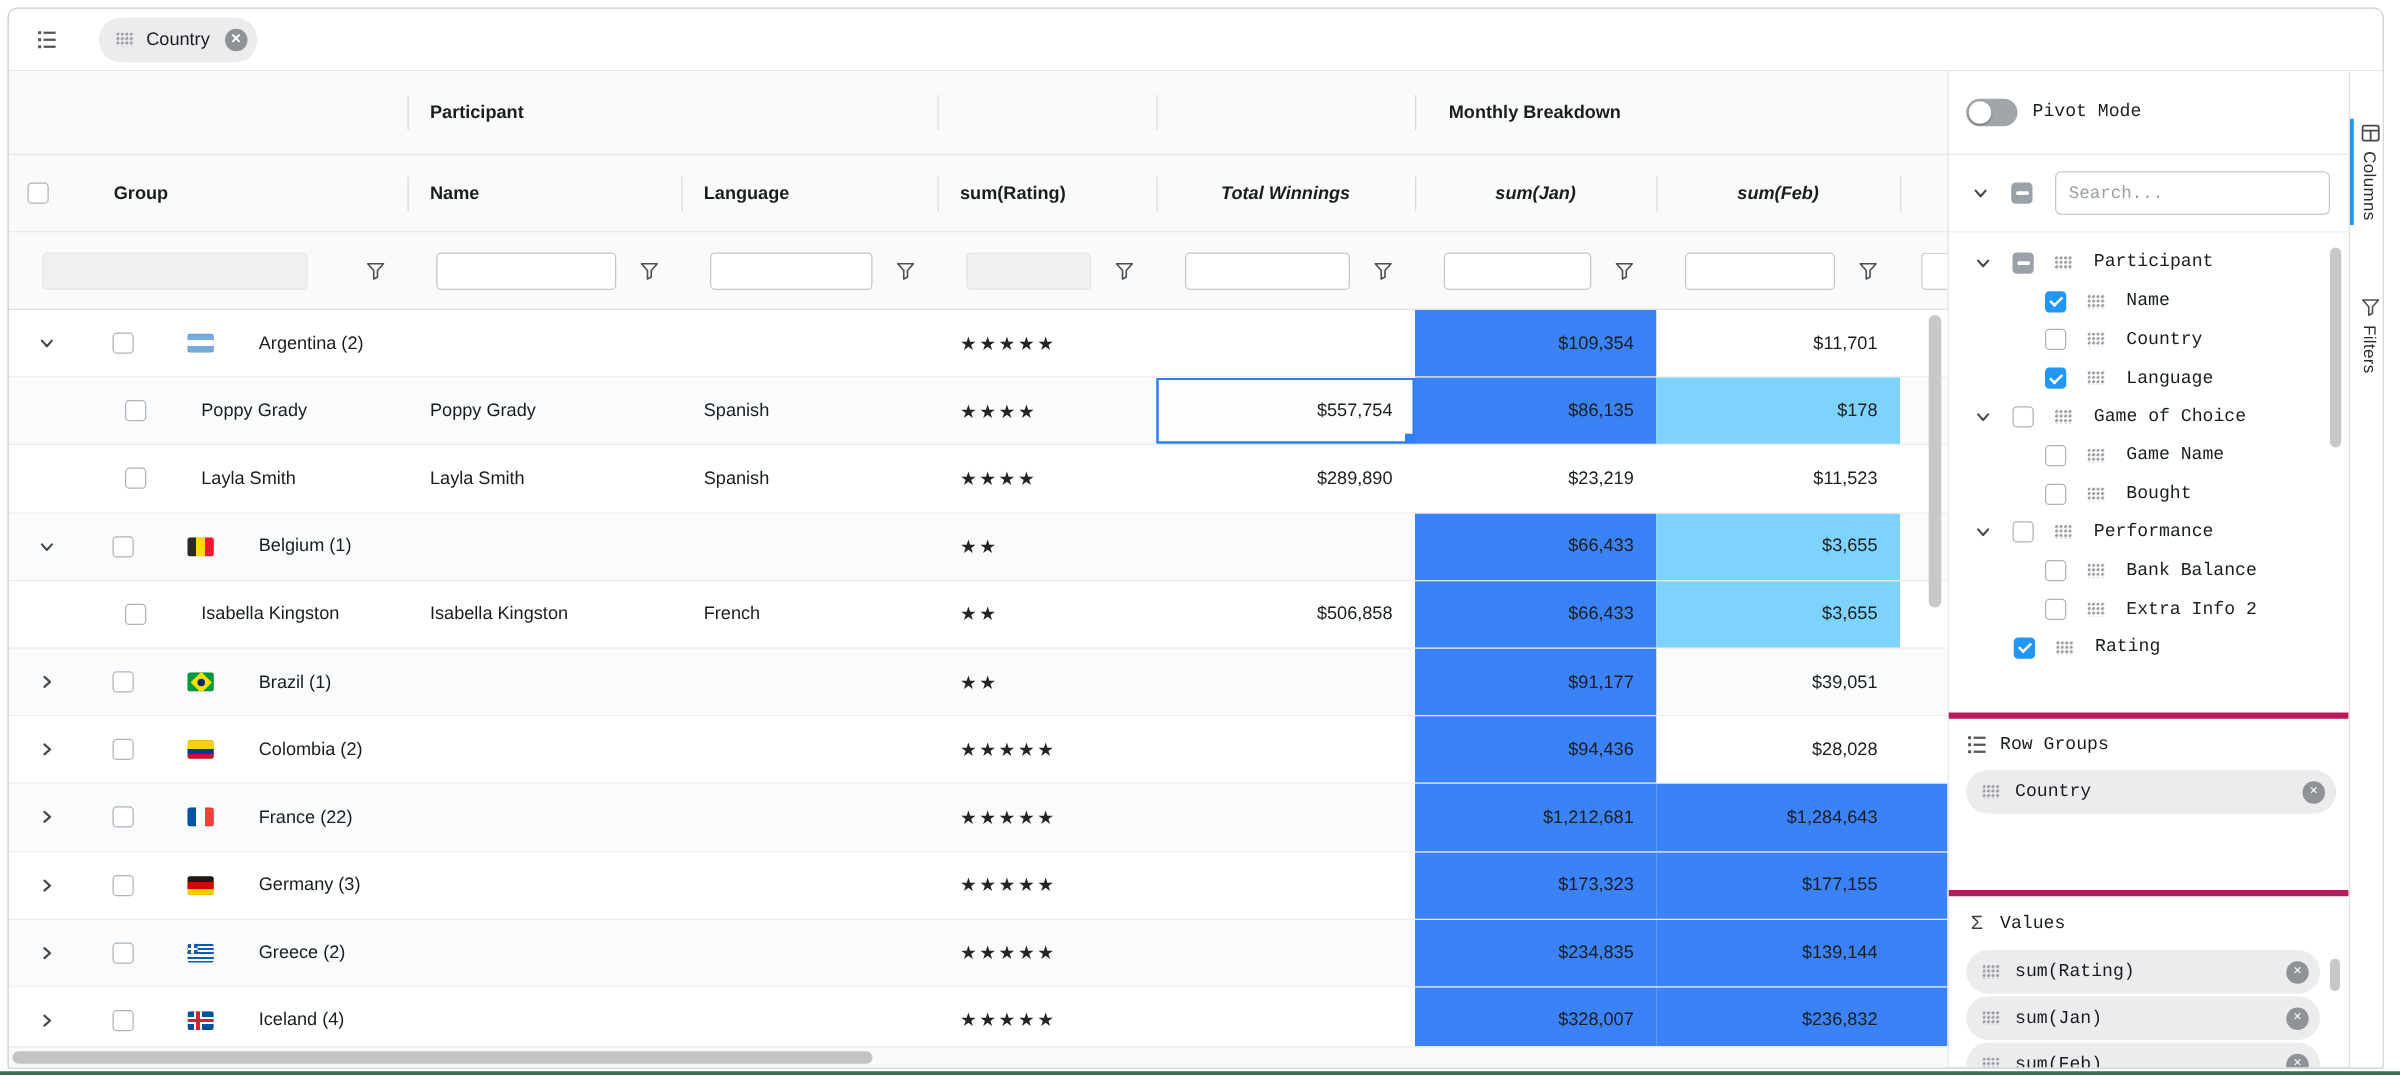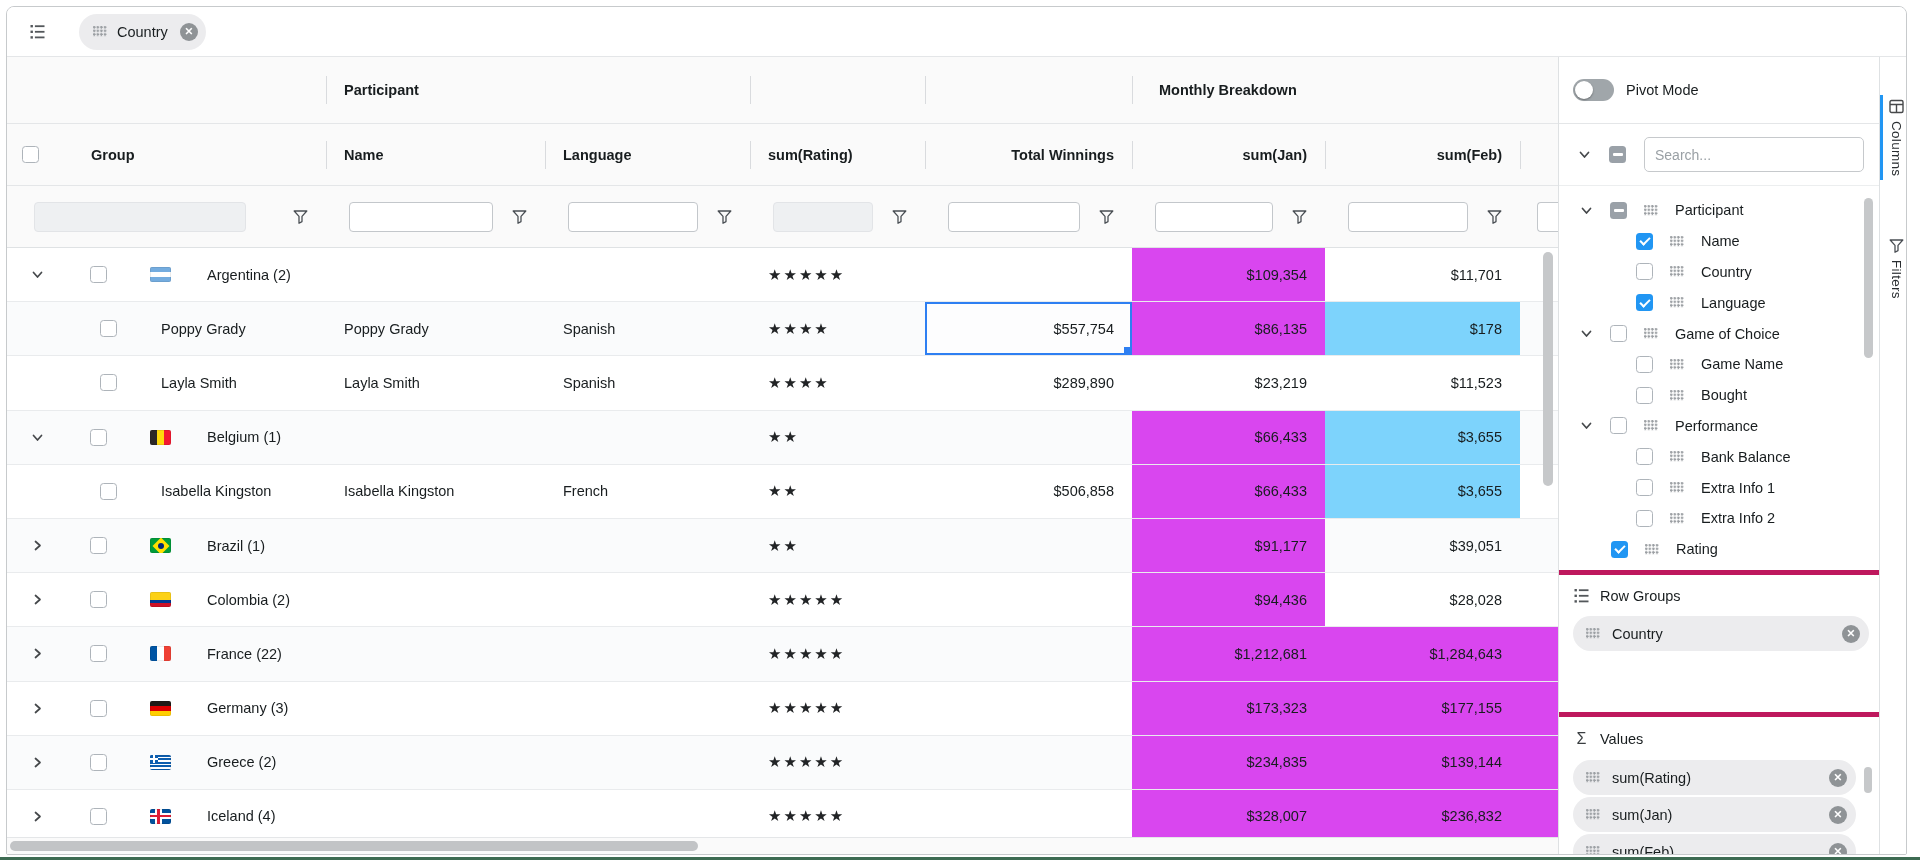--- a/index.html
+++ b/index.html
@@ -19,38 +19,38 @@
   .chip-label{margin:0 12px 0 10px;font-size:14.5px;}
   .grip{width:14px;height:11px;flex:none;
     background-image:radial-gradient(circle at 1.3px 1.3px,#9b9fa3 1.15px,transparent 1.35px);
     background-size:3.6px 3.6px;}
   .xcircle{width:18px;height:18px;border-radius:50%;background:#8f9396;color:#fff;flex:none;
     display:flex;align-items:center;justify-content:center;font-size:10.5px;font-weight:700;line-height:1;}
 
   
   .main{flex:1;display:flex;min-height:0;}
   .grid{width:1551px;flex:none;display:flex;flex-direction:column;min-height:0;}
-  .sidebar{width:320px;flex:none;border-left:1px solid #dee1e3;display:flex;flex-direction:column;min-height:0;}
+  .sidebar{width:320px;flex:none;border-left:1px solid #dee1e3;display:flex;flex-direction:column;min-height:0;font-family:Liberation Mono, monospace;}
   .tabstrip{width:32px;flex:none;border-left:1px solid #dee1e3;position:relative;background:#fff;}
 
   
   .w-group{width:319px;gap:28px;}.w-name{width:219px;}.w-lang{width:205px;}.w-rating{width:175px;}
   .w-total{width:207px;}.w-jan{width:193px;}.w-feb{width:195px;}.w-sliver{width:38px;}
   .w-part{width:424px;}.w-monthly{width:426px;}
 
   
   .ghr{height:66px;flex:none;display:flex;background:#fafafa;border-bottom:1px solid #e4e6e8;}
   .ghc{position:relative;display:flex;align-items:center;box-sizing:border-box;flex:none;}
   .ghlabel{font-weight:700;font-size:14.5px;padding-left:18px;}
   .w-monthly .ghlabel{padding-left:27px;text-align:right;}
   .sep::before{content:"";position:absolute;left:0;top:50%;transform:translateY(-50%);
     width:1px;height:28px;background:#d9dbde;}
   .chr{height:61px;flex:none;display:flex;background:#fafafa;border-bottom:1px solid #e4e6e8;}
   .hc{position:relative;display:flex;align-items:center;box-sizing:border-box;flex:none;padding:0 18px;}
-  .hc.right{justify-content:flex-end;}
+  .hc.right{justify-content:center;font-style:italic;}
   .hlabel{font-weight:700;font-size:14.5px;white-space:nowrap;}
   .hc.w-group{padding-left:15px;}
   .hc.w-group .hlabel{margin-left:24px;}
 
   
   .fr{height:61px;flex:none;display:flex;background:#fafafa;border-bottom:1px solid #dfe2e4;}
   .fc{position:relative;display:flex;align-items:center;box-sizing:border-box;flex:none;padding-left:23px;}
   .fc.w-group{padding-left:27px;}
   .finput{flex:1;min-width:0;height:30px;box-sizing:border-box;border:1px solid #c3c7cb;border-radius:4px;
     background:#fff;outline:none;padding:0 8px;font-size:14px;font-family:inherit;}
@@ -59,21 +59,21 @@
   .sliver-input{position:absolute;left:17px;top:50%;transform:translateY(-50%);width:21px;height:30px;
     box-sizing:border-box;border:1px solid #c3c7cb;border-right:none;border-radius:4px 0 0 4px;background:#fff;}
 
   
   .rows{flex:1;min-height:0;position:relative;overflow:hidden;background:#fff;}
   .row{height:54.2px;box-sizing:border-box;display:flex;border-bottom:1px solid #e9ebed;background:#fff;}
   .row.odd{background:#fafbfc;}
   .cell{box-sizing:border-box;display:flex;align-items:center;flex:none;font-size:14.5px;position:relative;}
   .cell.num{justify-content:flex-end;padding-right:18px;}
   .cell.pl{padding-left:18px;}
-  .bg-green{background:#d946ef;}
+  .bg-green{background:#3b82f6;}
   .bg-pink{background:#7dd3fc;}
   .cell-selected{box-shadow:inset 0 0 0 2px #2e7ff2;background:#fdfdfe;}
   .fill-handle{position:absolute;right:1px;bottom:1px;width:7px;height:7px;background:#2e7ff2;}
   .stars{font-size:15px;letter-spacing:2px;color:#222426;white-space:nowrap;}
   .chev{display:inline-flex;flex:none;}
   .chev.right svg{transform:rotate(-90deg);}
   .glabel{white-space:nowrap;}
   .c-group .chev{margin-left:23px;}
   .c-group .cb.grp{margin-left:17px;}
   .c-group .flag{margin-left:15px;}
@@ -578,25 +578,20 @@
               <span class="tlabel">Performance</span>
             </div>
             <div class="titem lvl1">
               <span class="cb cb-un"></span>
               <span class="grip"></span>
               <span class="tlabel">Bank Balance</span>
             </div>
             <div class="titem lvl1">
               <span class="cb cb-un"></span>
               <span class="grip"></span>
-              <span class="tlabel">Extra Info 1</span>
-            </div>
-            <div class="titem lvl1">
-              <span class="cb cb-un"></span>
-              <span class="grip"></span>
               <span class="tlabel">Extra Info 2</span>
             </div>
             <div class="titem leaf0">
               <span class="cb cb-ch"></span>
               <span class="grip"></span>
               <span class="tlabel">Rating</span>
             </div>
             <div class="tree-thumb"></div>
         </div>
         <div class="section rg-section">

